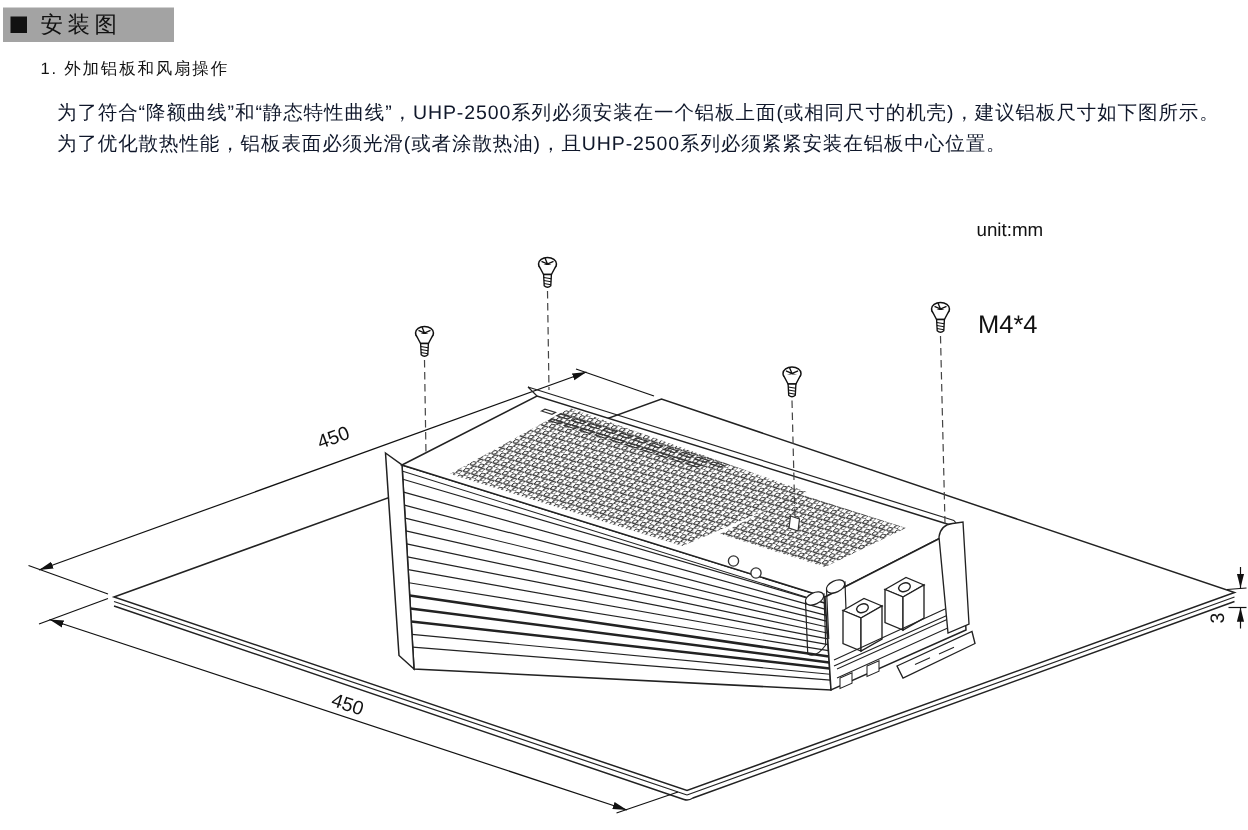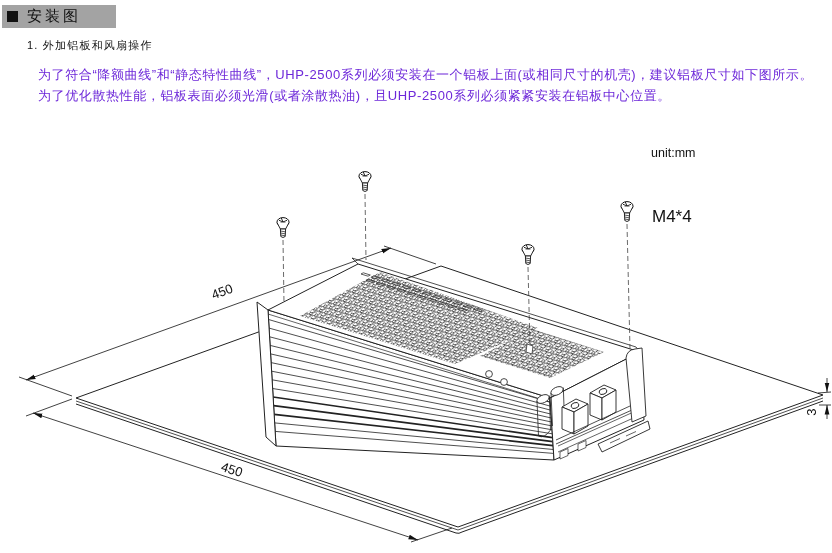--- a/index.html
+++ b/index.html
@@ -16,21 +16,21 @@
     width:11px;height:11px;background:#111;margin-left:5px;margin-right:9px;flex:0 0 auto;
   }
   .title-text{
     font-size:15px;letter-spacing:3px;color:#111;padding-right:8px;white-space:nowrap;
     font-family:"Liberation Serif","DejaVu Serif",serif;
   }
   .section-title{
     position:absolute;left:27px;top:38px;font-size:11px;letter-spacing:1.2px;white-space:nowrap;
   }
   .para-line{
-    position:absolute;left:38px;font-size:13px;letter-spacing:0.6px;white-space:nowrap;color:#6d28d9;
+    position:absolute;left:38px;font-size:13px;letter-spacing:0.6px;white-space:nowrap;color:#0f172a;
   }
   #para1{top:66px;}
   #para2{top:87px;}
   svg text{font-family:"Liberation Sans","DejaVu Sans",sans-serif;fill:#111;}
   .dim-num{font-size:13px;}
   .unit-label{font-size:12.5px;}
   .screw-spec{font-size:17px;}
 </style>
 </head>
 <body>

